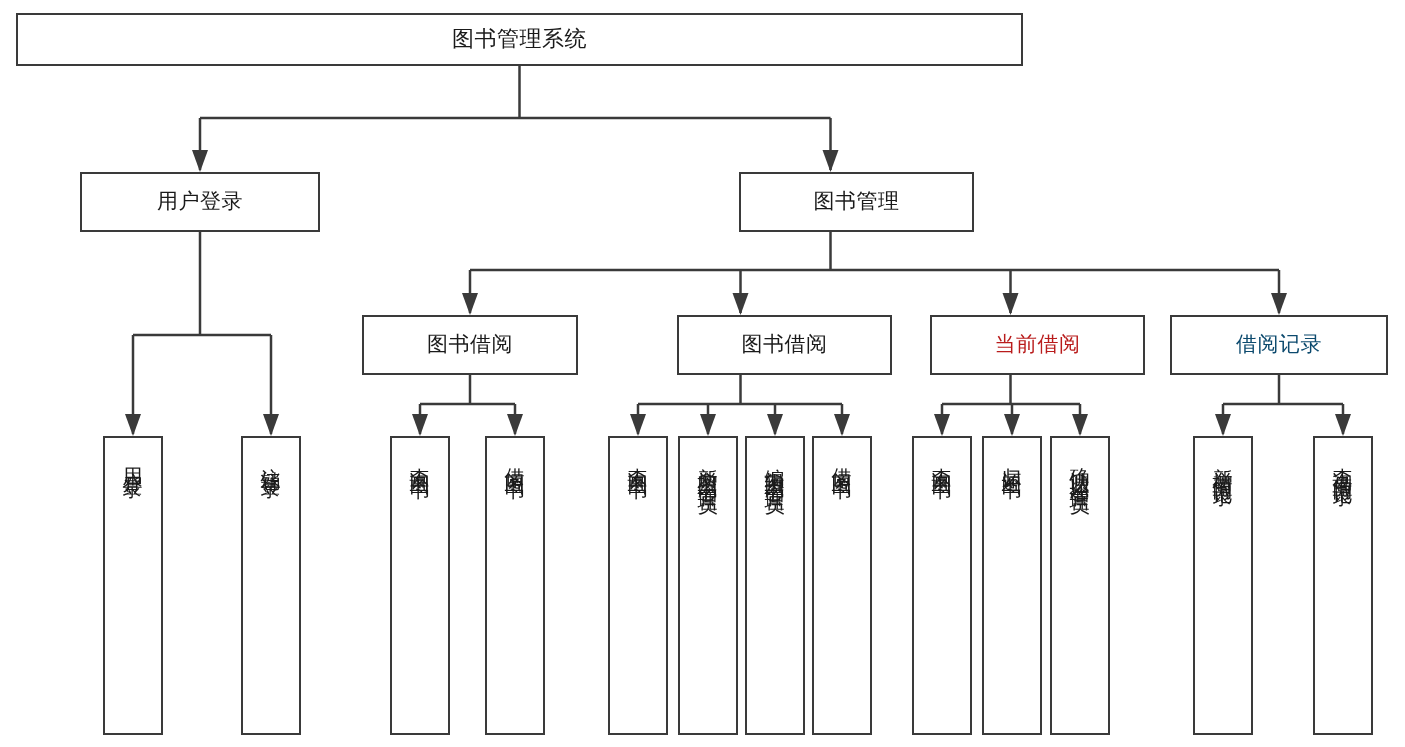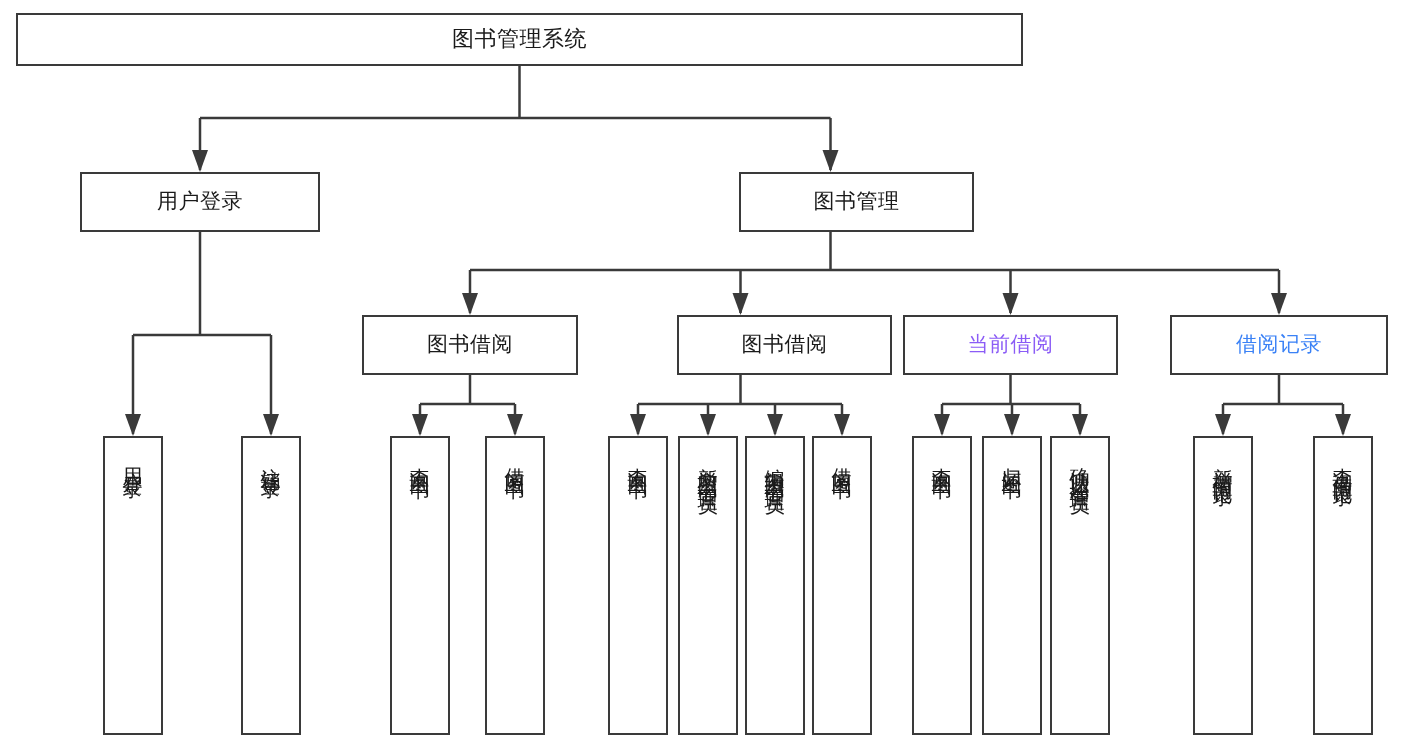--- a/index.html
+++ b/index.html
@@ -137,24 +137,24 @@
       </div>
       <div class="node horizontal" style="left: 739px; top: 172px; width: 235px; height: 60px; border-color: rgb(58, 58, 58); color: rgb(26, 26, 26);">
         <span class="htext">图书管理</span>
       </div>
       <div class="node horizontal" style="left: 362px; top: 315px; width: 216px; height: 60px; border-color: rgb(58, 58, 58); color: rgb(26, 26, 26);">
         <span class="htext">图书借阅</span>
       </div>
       <div class="node horizontal" style="left: 633px; top: 315px; width: 215px; height: 60px; border-color: rgb(58, 58, 58); color: rgb(26, 26, 26); margin-left: 44px;">
         <span class="htext">图书借阅</span>
       </div>
-      <div class="node horizontal" style="left: 903px; top: 315px; width: 215px; height: 60px; border-color: rgb(58, 58, 58); color: #8b5cf6;">
+      <div class="node horizontal" style="left: 930px; top: 315px; width: 215px; height: 60px; border-color: rgb(58, 58, 58); color: #b91c1c;">
         <span class="htext">当前借阅</span>
       </div>
-      <div class="node horizontal" style="left: 1170px; top: 315px; width: 218px; height: 60px; border-color: rgb(58, 58, 58); color: #3b82f6;">
+      <div class="node horizontal" style="left: 1170px; top: 315px; width: 218px; height: 60px; border-color: rgb(58, 58, 58); color: #0c4a6e;">
         <span class="htext">借阅记录</span>
       </div>
       <div class="node vertical" style="left: 103px; top: 436px; width: 60px; height: 299px; border-color: rgb(58, 58, 58); color: rgb(26, 26, 26);">
         <span class="vtext">用户登录</span>
       </div>
       <div class="node vertical" style="left: 241px; top: 436px; width: 60px; height: 299px; border-color: rgb(58, 58, 58); color: rgb(26, 26, 26);">
         <span class="vtext">注销登录</span>
       </div>
       <div class="node vertical" style="left: 390px; top: 436px; width: 60px; height: 299px; border-color: rgb(58, 58, 58); color: rgb(26, 26, 26);">
         <span class="vtext">查询图书</span>

